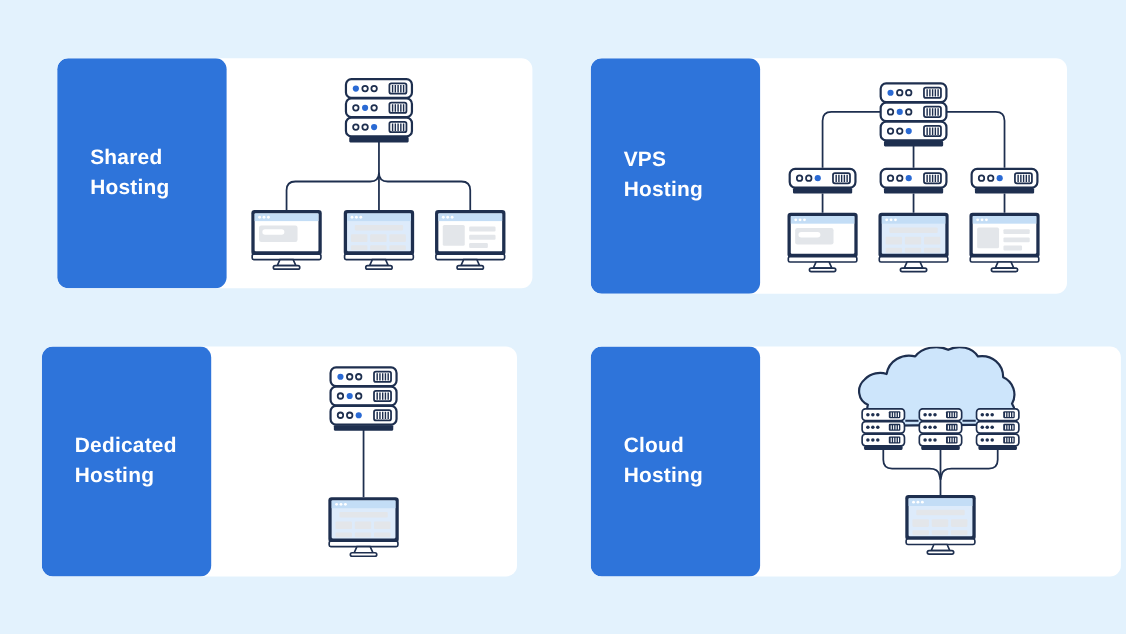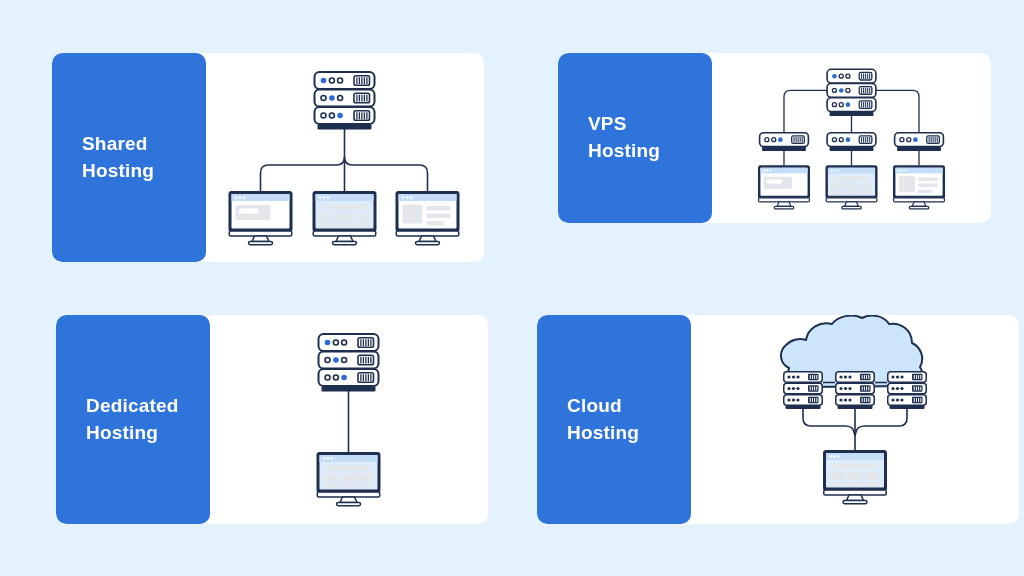--- a/index.html
+++ b/index.html
@@ -5,22 +5,22 @@
   :root{
     --bg:#e3f2fd; --card:#ffffff; --brand:#2e74da; --navy:#1e2f4f;
     --accent:#2a6ad4; --cloud:#cde5fb; --screen_bar:#c3ddf6;
     --screen_blue:#ddebfb; --block_gray:#e3e6ea; --label_text:#ffffff;
   }
   *{margin:0;padding:0;box-sizing:border-box}
   body{font-family:"Liberation Sans",sans-serif;background:var(--bg)}
   .stage{position:relative;width:1024px;height:576px;background:var(--bg);overflow:hidden}
   .card{position:absolute;display:flex;border-radius:10px;overflow:hidden;background:var(--card)}
   .card-a{left:52px;top:53px;width:432px;height:209px}
-  .card-b{left:558px;top:53px;width:433px;height:170px}
-  .card-c{left:56px;top:315px;width:432px;height:209px}
+  .card-b{left:537px;top:53px;width:433px;height:214px}
+  .card-c{left:38px;top:315px;width:432px;height:209px}
   .card-d{left:537px;top:315px;width:482px;height:209px}
   .panel{flex:0 0 154px;background:var(--brand);display:flex;flex-direction:column;justify-content:center;
          padding-left:30px;border-radius:10px}
   .panel .line{color:var(--label_text);font-size:19px;font-weight:700;line-height:1.4;letter-spacing:.2px}
   .art{flex:1;position:relative}
   .art svg{position:absolute;left:0;top:0;width:100%;height:100%}
   
   .unit{fill:#fff;stroke:var(--navy);stroke-width:2}
   .unit15{fill:#fff;stroke:var(--navy);stroke-width:1.5}
   .ol{fill:none;stroke:var(--navy);stroke-width:1.6}

